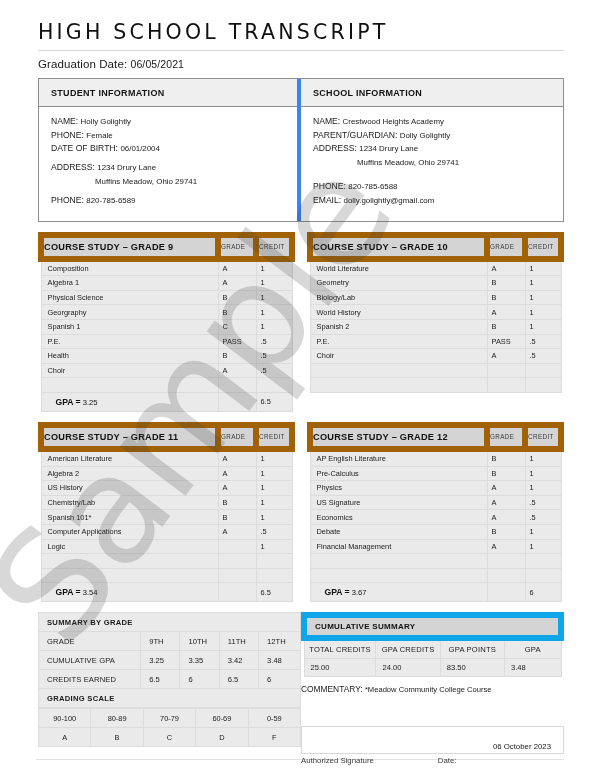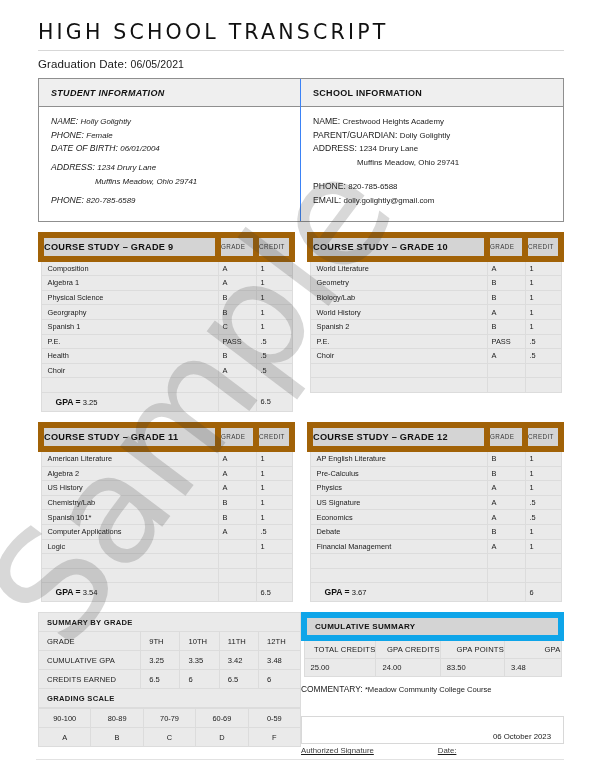--- a/index.html
+++ b/index.html
@@ -79,21 +79,21 @@
   
   .info-row {
     display: flex;
     border: 1px solid #8f8f8f;
     box-sizing: border-box;
   }
   .info-col {
     width: 50%;
     box-sizing: border-box;
   }
-  .info-col.left { border-right: 1px solid #3b82f6; font-style: italic; }
+  .info-col.left { border-right: 4px solid #3b82f6; }
   .info-head {
     background: #efefef;
     border-bottom: 1px solid #8f8f8f;
     font-size: 9px;
     font-weight: bold;
     letter-spacing: 0.3px;
     padding: 9px 10px 8px 12px;
     color: #121212;
   }
   .info-body {
@@ -230,43 +230,42 @@
     padding: 4px 0 4px 8px;
     color: #111;
     border: 6px solid #0ea5e9;
   }
   .cum th {
     background: #eaeaea;
     border: 1px solid #dcdcdc;
     font-size: 7.6px;
     font-weight: normal;
     color: #1a1a1a;
-    text-align: right;
+    text-align: center;
     padding: 4px 0;
     letter-spacing: 0.2px;
   }
   .cum td.val {
     background: #eaeaea;
     border: 1px solid #dcdcdc;
     font-size: 7.6px;
     color: #1a1a1a;
     padding: 4px 0 4px 6px;
   }
   .commentary {
     margin-top: 7px;
     font-size: 8.4px;
     color: #1a1a1a;
     white-space: nowrap;
   }
   .commentary .k { font-size: 8.4px; }
   .commentary .v { font-size: 7.6px; }
 
   .sig-wrap {
-    margin-top: 22px;
-    text-decoration: underline;
+    margin-top: 32px;
   }
   .sig-box {
     border: 1px solid #d8d8d8;
     height: 26px;
     position: relative;
     background: #fff;
   }
   .sig-date {
     position: absolute;
     right: 12px;

